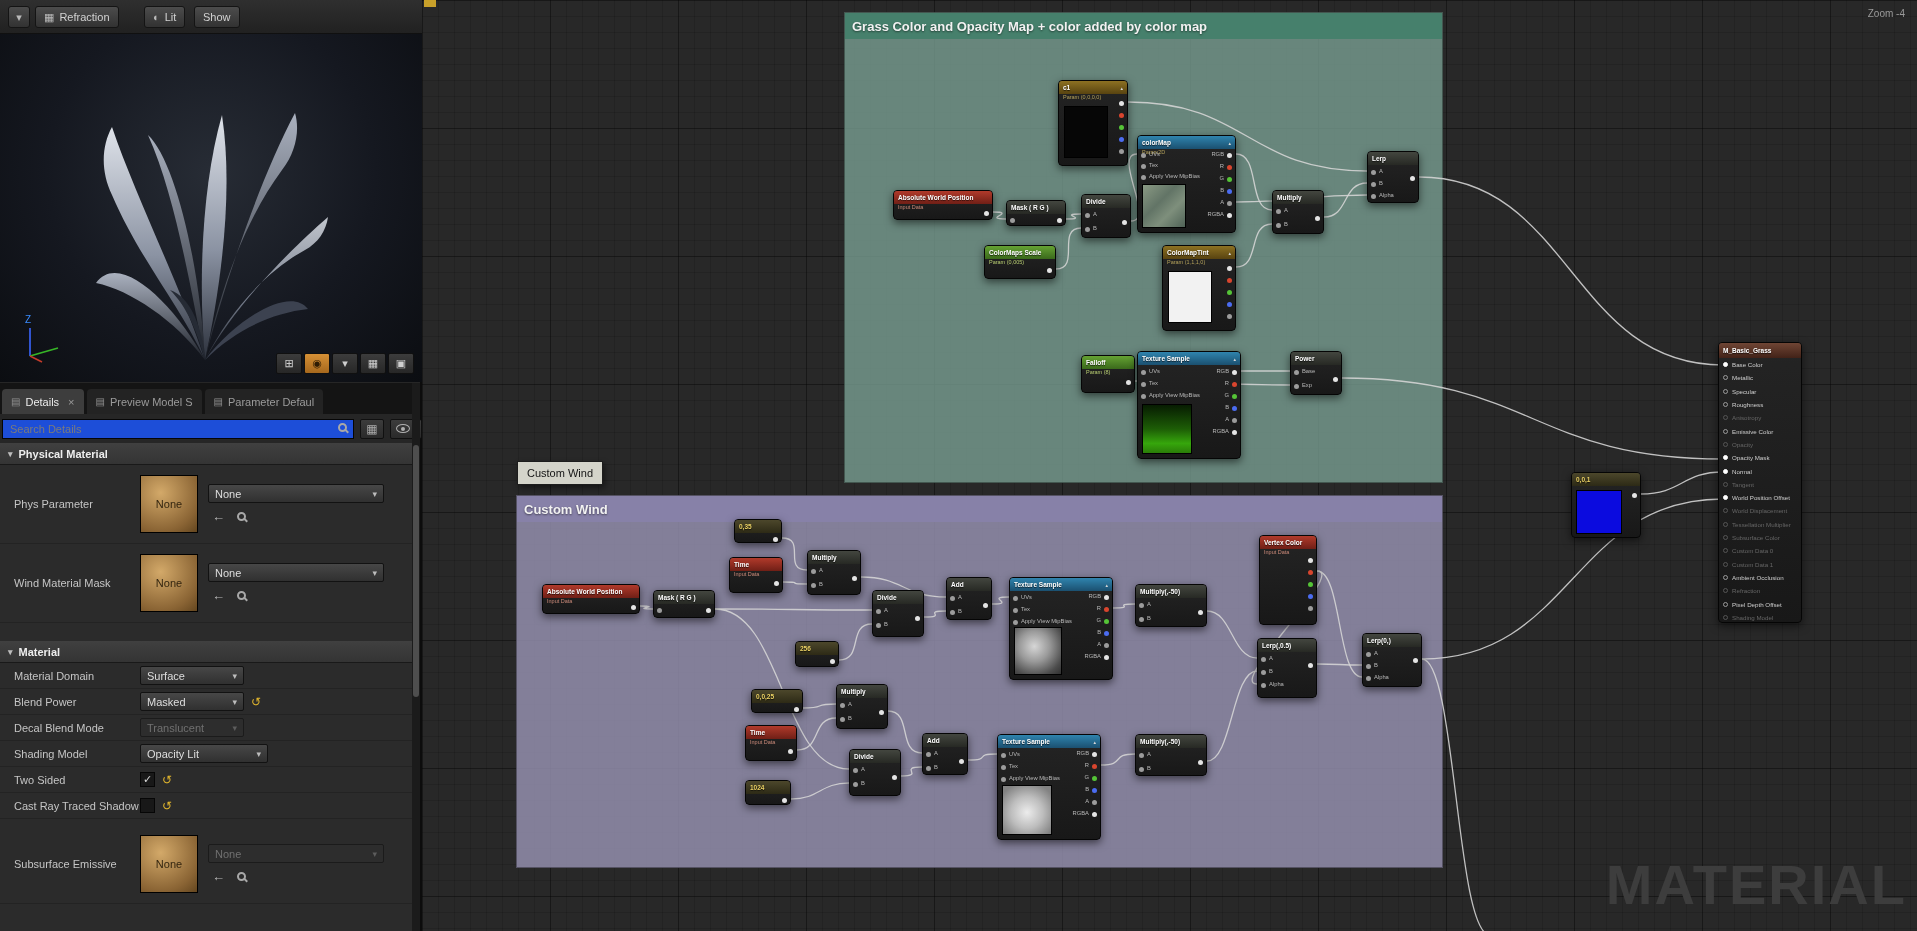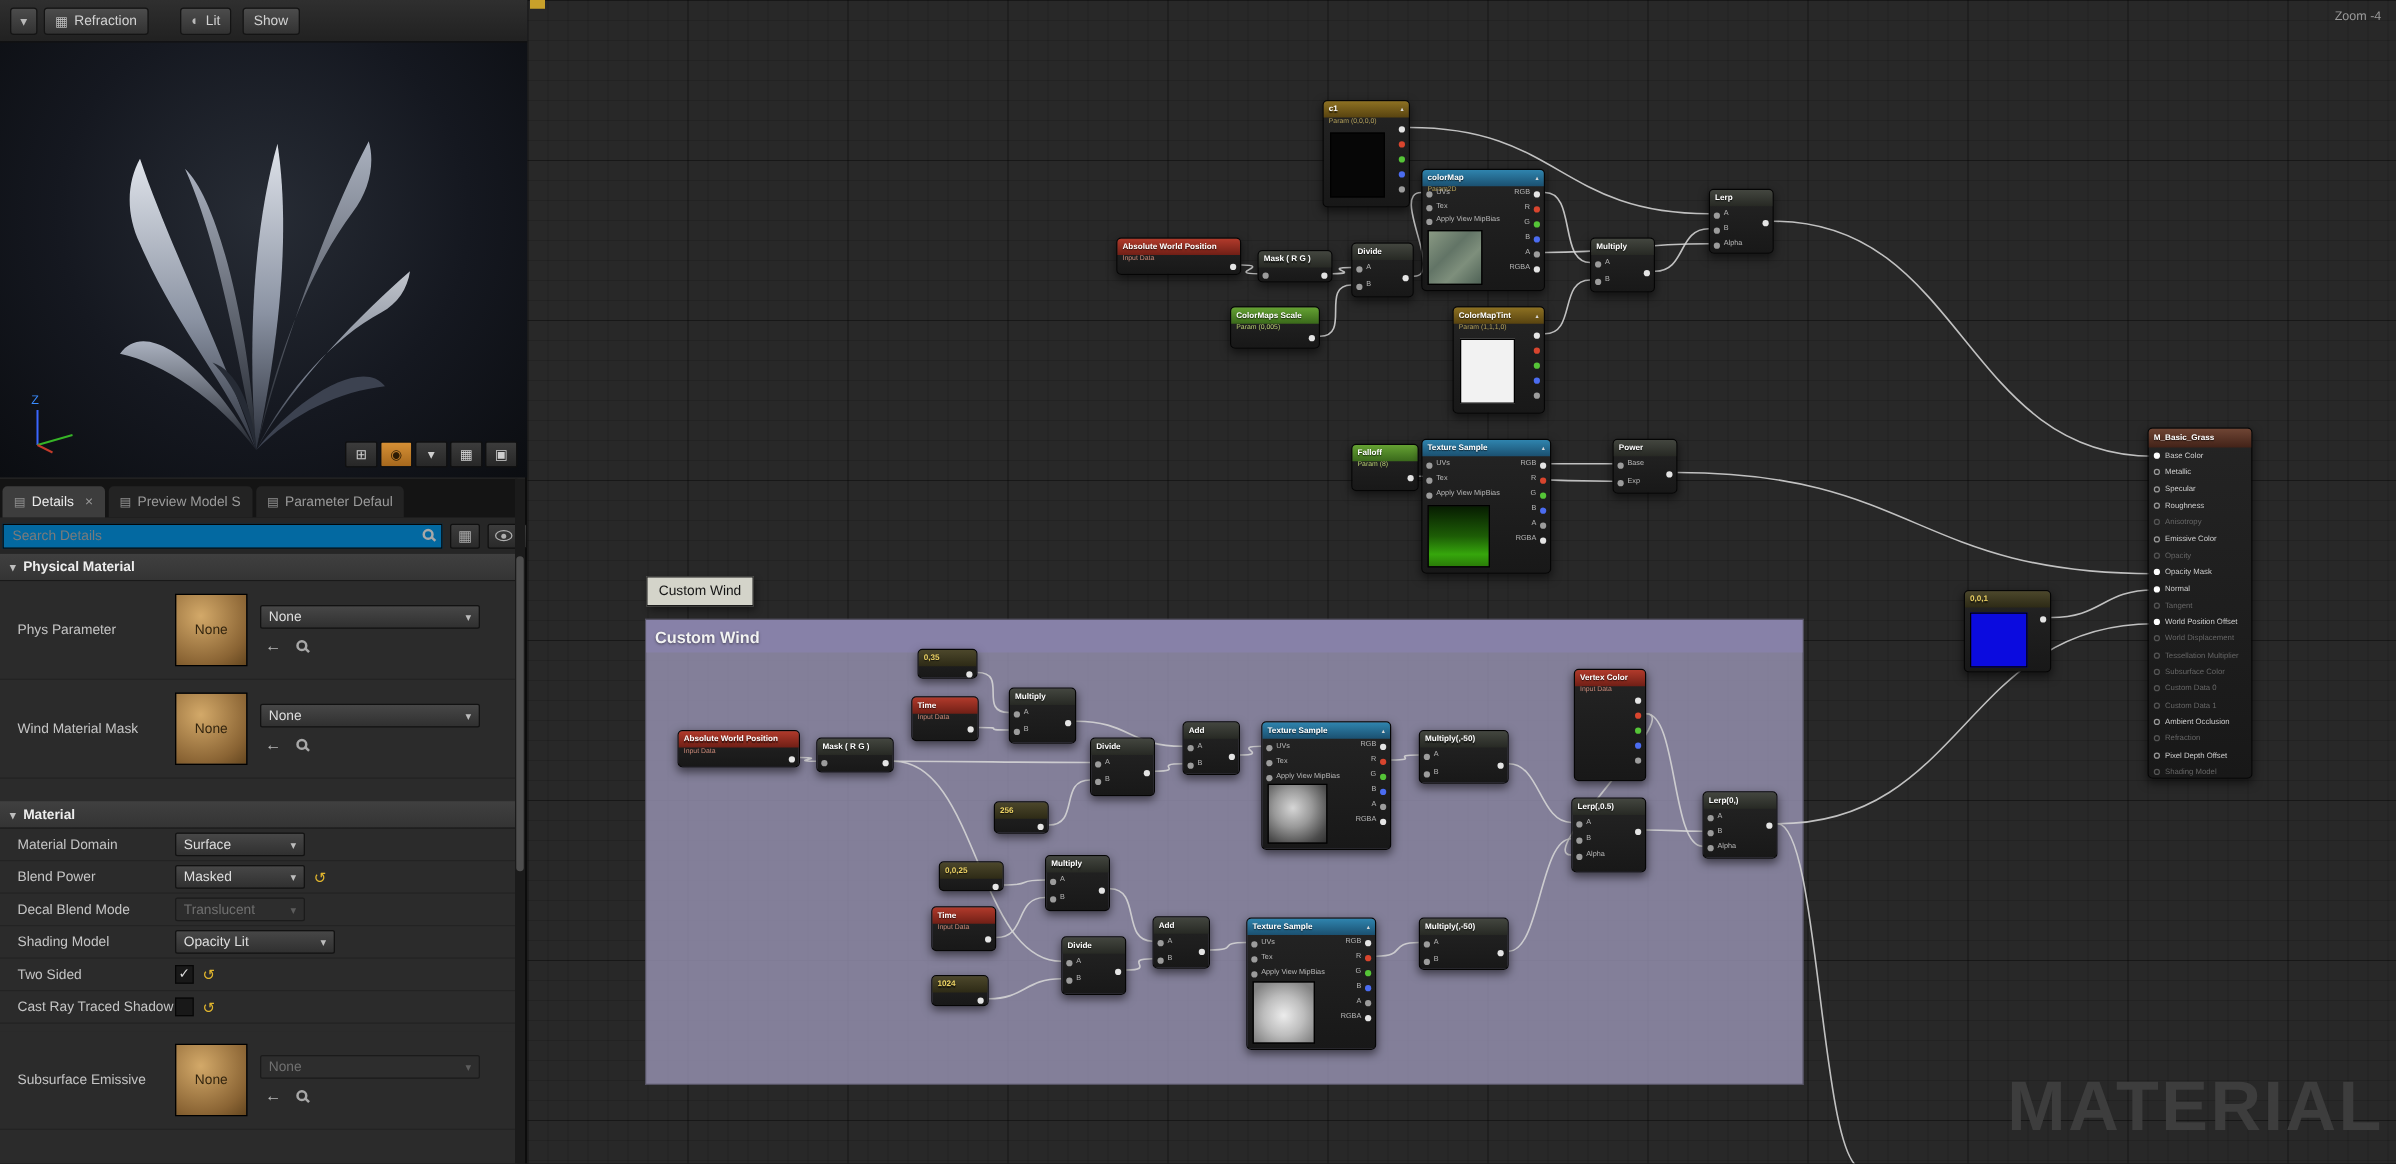--- a/index.html
+++ b/index.html
@@ -20,21 +20,21 @@
 
   .tabsbar{position:absolute;left:0;top:383px;width:414px;height:31px;background:#141414;display:flex;align-items:flex-end;padding-left:2px;}
   .dtab{height:25px;display:flex;align-items:center;gap:5px;padding:0 9px;margin-right:3px;border-radius:4px 4px 0 0;background:#232323;color:#9b9b9b;font-size:11px;white-space:nowrap;overflow:hidden;}
   .dtab.active{background:#3d3d3d;color:#ececec;}
   .dtab .ticon{font-size:10px;color:#8f8f8f;}
   .dtab .tclose{margin-left:4px;color:#9a9a9a;font-size:11px;}
   .dtab.t3{max-width:136px;}
 
   .searchrow{position:absolute;left:0;top:417px;width:422px;height:23px;display:flex;align-items:center;gap:6px;padding-left:2px;}
   .searchbox{position:relative;width:352px;height:20px;}
-  .searchbox input{width:100%;height:100%;background:#0369a1;border:1px solid #060606;color:#cfcfcf;font-size:11px;padding:0 22px 0 7px;font-family:"Liberation Sans",sans-serif;}
+  .searchbox input{width:100%;height:100%;background:#1d4ed8;border:1px solid #060606;color:#cfcfcf;font-size:11px;padding:0 22px 0 7px;font-family:"Liberation Sans",sans-serif;}
   .searchbox input::placeholder{color:#7b7b7b;}
   .magicon{position:relative;width:9px;height:9px;border:2px solid #a8a8a8;border-radius:50%;display:inline-block;}
   .magicon::after{content:"";position:absolute;width:5px;height:2px;background:#a8a8a8;right:-4px;bottom:-2px;transform:rotate(45deg);}
   .searchbox .magicon{position:absolute;right:7px;top:4px;}
   .sqbtn{width:24px;height:20px;background:linear-gradient(#3c3c3c,#2a2a2a);border:1px solid #101010;border-radius:2px;color:#aaa;font-size:12px;display:flex;align-items:center;justify-content:center;gap:2px;}
   .eyeicon{width:14px;height:9px;border:1.5px solid #b0b0b0;border-radius:50% / 50%;position:relative;display:inline-block;}
   .eyeicon::after{content:"";position:absolute;left:50%;top:50%;width:4px;height:4px;margin:-2px 0 0 -2px;background:#b0b0b0;border-radius:50%;}
   .sqbtn .mini{font-size:8px;color:#9a9a9a;}
 
   .props{position:absolute;left:0;top:443px;width:414px;bottom:0;background:#2b2b2b;overflow:hidden;}
@@ -323,20 +323,25 @@
     <div class="vscroll">
         <div class="vthumb"></div>
       </div>
   </div>
 
   <div class="graph">
     <div class="ymark"></div>
     <div class="watermark">MATERIAL</div>
     <div class="zoomlabel">Zoom -4</div>
 
+    <div class="comment teal">
+      <div class="chead">
+          <span>Grass Color and Opacity Map + color added by color map</span>
+        </div>
+    </div>
     <div class="comment purple">
       <div class="chead">
           <span>Custom Wind</span>
         </div>
     </div>
 
     <svg class="wires" id="wires" width="1495" height="931" viewBox="0 0 1495 931">
         <path d="M571,212 C596,212 559,219 584,219" class="wire"></path>
         <path d="M644,219 C669,219 634,214 659,214" class="wire"></path>
         <path d="M634,269 C659,269 634,228 659,228" class="wire"></path>

